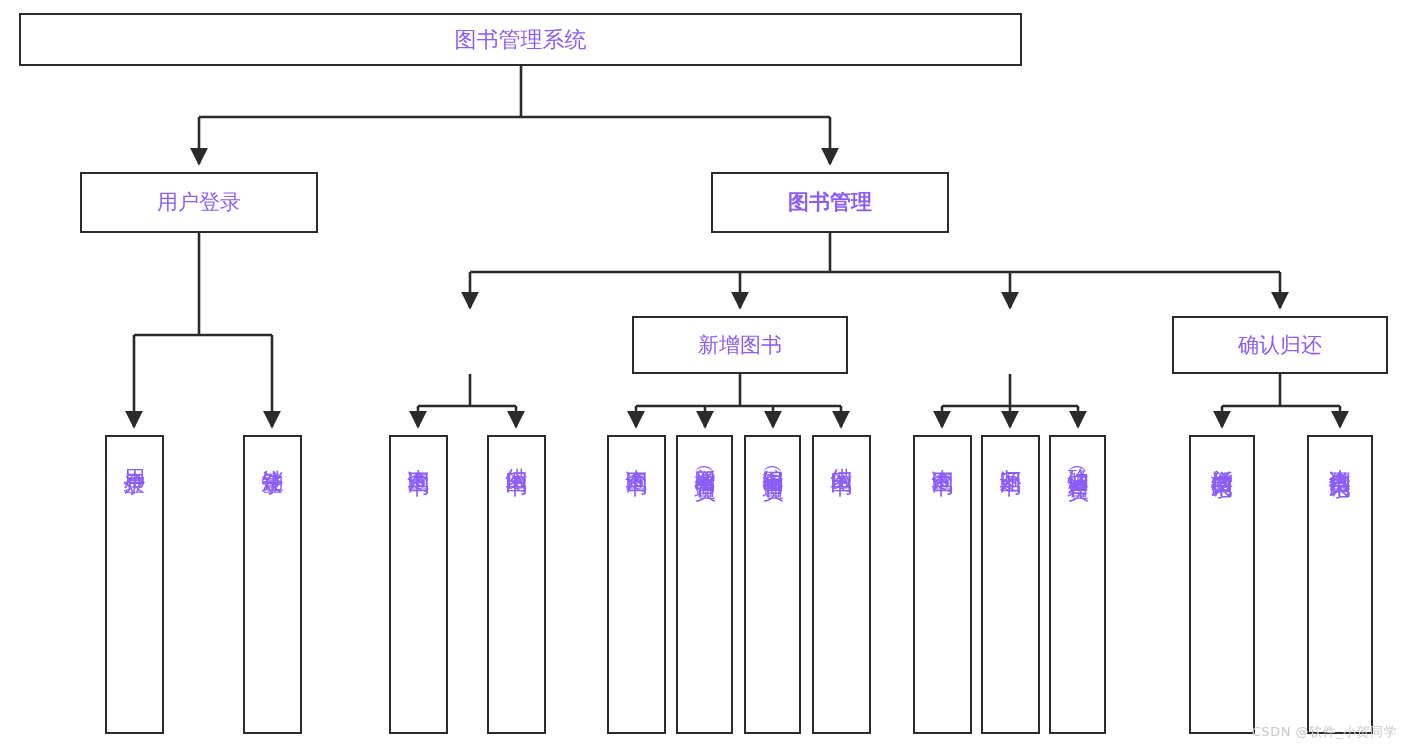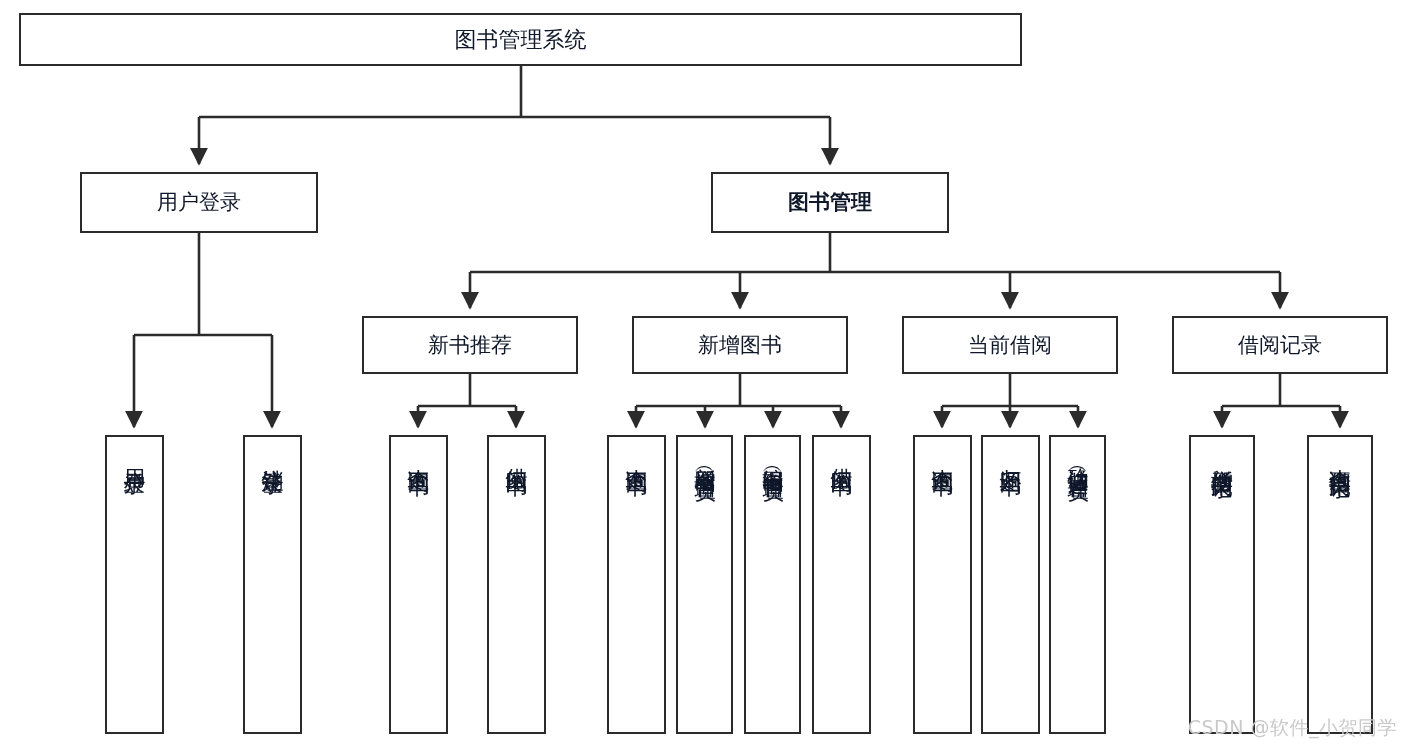--- a/index.html
+++ b/index.html
@@ -30,21 +30,21 @@
     position: absolute;
     box-sizing: border-box;
     background: #ffffff;
     border: 2px solid #2b2b2b;
     display: flex;
     align-items: center;
     justify-content: center;
     z-index: 2;
   }
   .node .label {
-    color: #0f172a;
+    color: #8b5cf6;
     text-align: center;
     line-height: 1.18;
     white-space: nowrap;
   }
   
   .node.horiz .label {
     font-size: 21px;
   }
   .node.root .label {
     font-size: 22px;
@@ -62,21 +62,21 @@
     line-height: 1;
   }
   .node.vert.narrow .label {
     font-size: 21px;
   }
   .watermark {
     position: absolute;
     right: 8px;
     bottom: 6px;
     color: #c9c9c9;
-    font-size: 19px;
+    font-size: 13px;
     letter-spacing: 0.5px;
     z-index: 5;
     white-space: nowrap;
   }
 </style>
 </head>
 <body>
 
 <div id="canvas">
 
@@ -134,31 +134,25 @@
     <span class="label">图书管理系统</span>
   </div>
 
   <div class="node horiz" style="left:80px; top:172px; width:238px; height:61px;">
     <span class="label">用户登录</span>
   </div>
   <div class="node horiz" style="left:711px; top:172px; width:238px; height:61px;font-weight:bold;">
     <span class="label">图书管理</span>
   </div>
 
-  <div class="node horiz" style="left:362px; top:316px; width:216px; height:58px;">
-    <span class="label">新书推荐</span>
-  </div>
   <div class="node horiz" style="left:632px; top:316px; width:216px; height:58px;">
     <span class="label">新增图书</span>
   </div>
-  <div class="node horiz" style="left:902px; top:316px; width:216px; height:58px;">
-    <span class="label">当前借阅</span>
-  </div>
   <div class="node horiz" style="left:1172px; top:316px; width:216px; height:58px;">
-    <span class="label">借阅记录</span>
+    <span class="label">确认归还</span>
   </div>
 
   <div class="node vert" style="left:105px; top:435px; width:59px; height:299px;">
     <span class="label">用户登录</span>
   </div>
   <div class="node vert" style="left:243px; top:435px; width:59px; height:299px;">
     <span class="label">注销登录</span>
   </div>
 
   <div class="node vert" style="left:389px; top:435px; width:59px; height:299px;">

